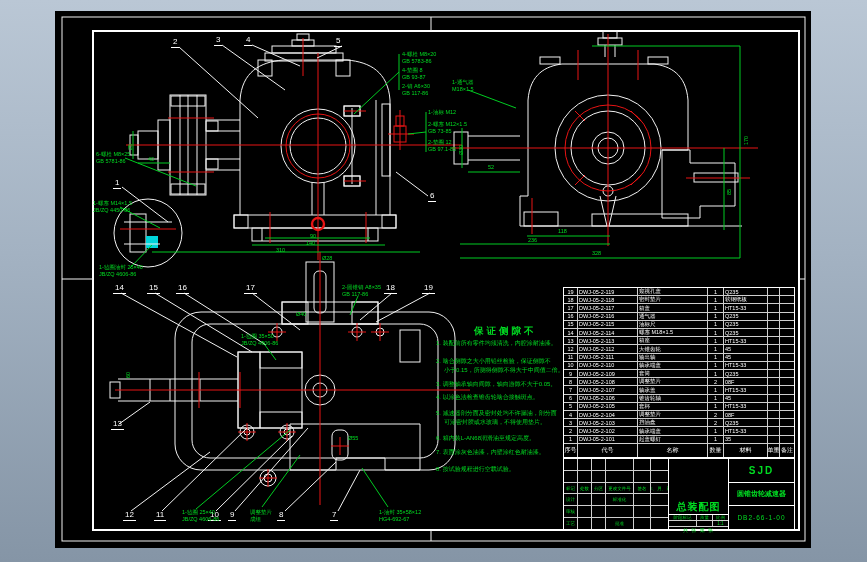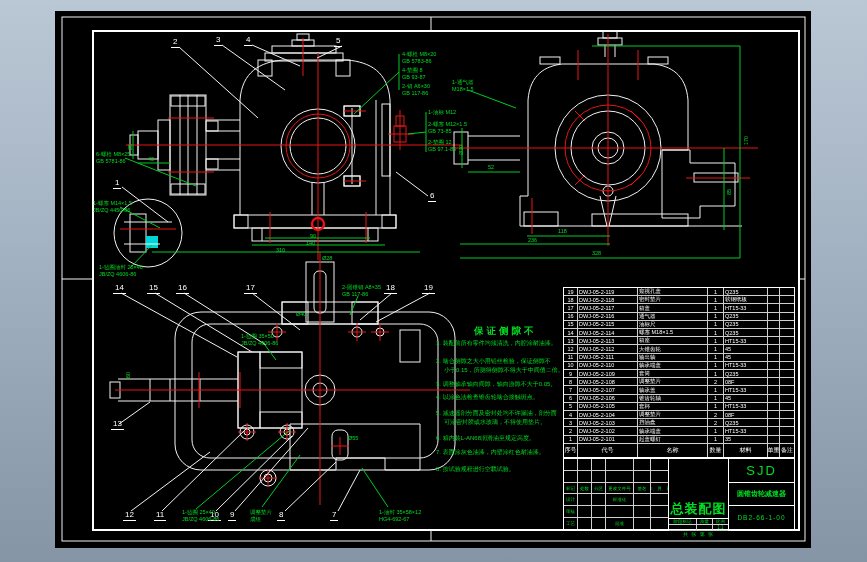--- a/index.html
+++ b/index.html
@@ -47,27 +47,27 @@
   .tb-left{width:105px;display:flex;flex-direction:column;border-right:1px solid #fff;}
   .tb-mid{width:60px;display:flex;flex-direction:column;border-right:1px solid #fff;}
   .tb-right{flex:1;display:flex;flex-direction:column;}
   .tb-row{flex:1;display:flex;border-bottom:1px solid #cfcfcf;}
   .tb-row:last-child{border-bottom:none;}
   .tc{border-right:1px solid #cfcfcf;font-size:4.5px;display:flex;align-items:center;justify-content:center;
       overflow:hidden;white-space:nowrap;}
   .tc:last-child{border-right:none;}
   .k0{width:14px;}.k1{width:14px;}.k2{width:14px;}.k3{width:28px;}.k4{width:17px;}.k5{flex:1;}
   .tb-title-cell{height:30px;border-bottom:1px solid #fff;display:flex;align-items:center;justify-content:center;
-      font-size:13px;font-weight:bold;letter-spacing:1px;margin-top:41px;}
+      font-size:10px;font-weight:bold;letter-spacing:1px;margin-top:41px;}
   .tb-mid .mini{height:12px;display:flex;border-bottom:1px solid #cfcfcf;}
   .m0{width:28px;}.m1{width:16px;}.m2{flex:1;}
   .tb-sheets{flex:1;display:flex;align-items:center;justify-content:center;font-size:5px;letter-spacing:1px;}
   .tb-right .rc{flex:1;border-bottom:1px solid #fff;display:flex;align-items:center;justify-content:center;}
   .tb-right .rc:last-child{border-bottom:none;}
-  .rc-company{font-size:13px;font-weight:normal;letter-spacing:2px;}
+  .rc-company{font-size:10px;font-weight:bold;letter-spacing:2px;}
   .rc-product{font-size:7px;font-weight:bold;}
   .rc-no{font-size:6.5px;letter-spacing:1px;}
 </style>
 </head>
 <body>
 
 <div id="canvas-bg"></div>
 
 <svg id="drawing" width="867" height="562">
   <defs>

